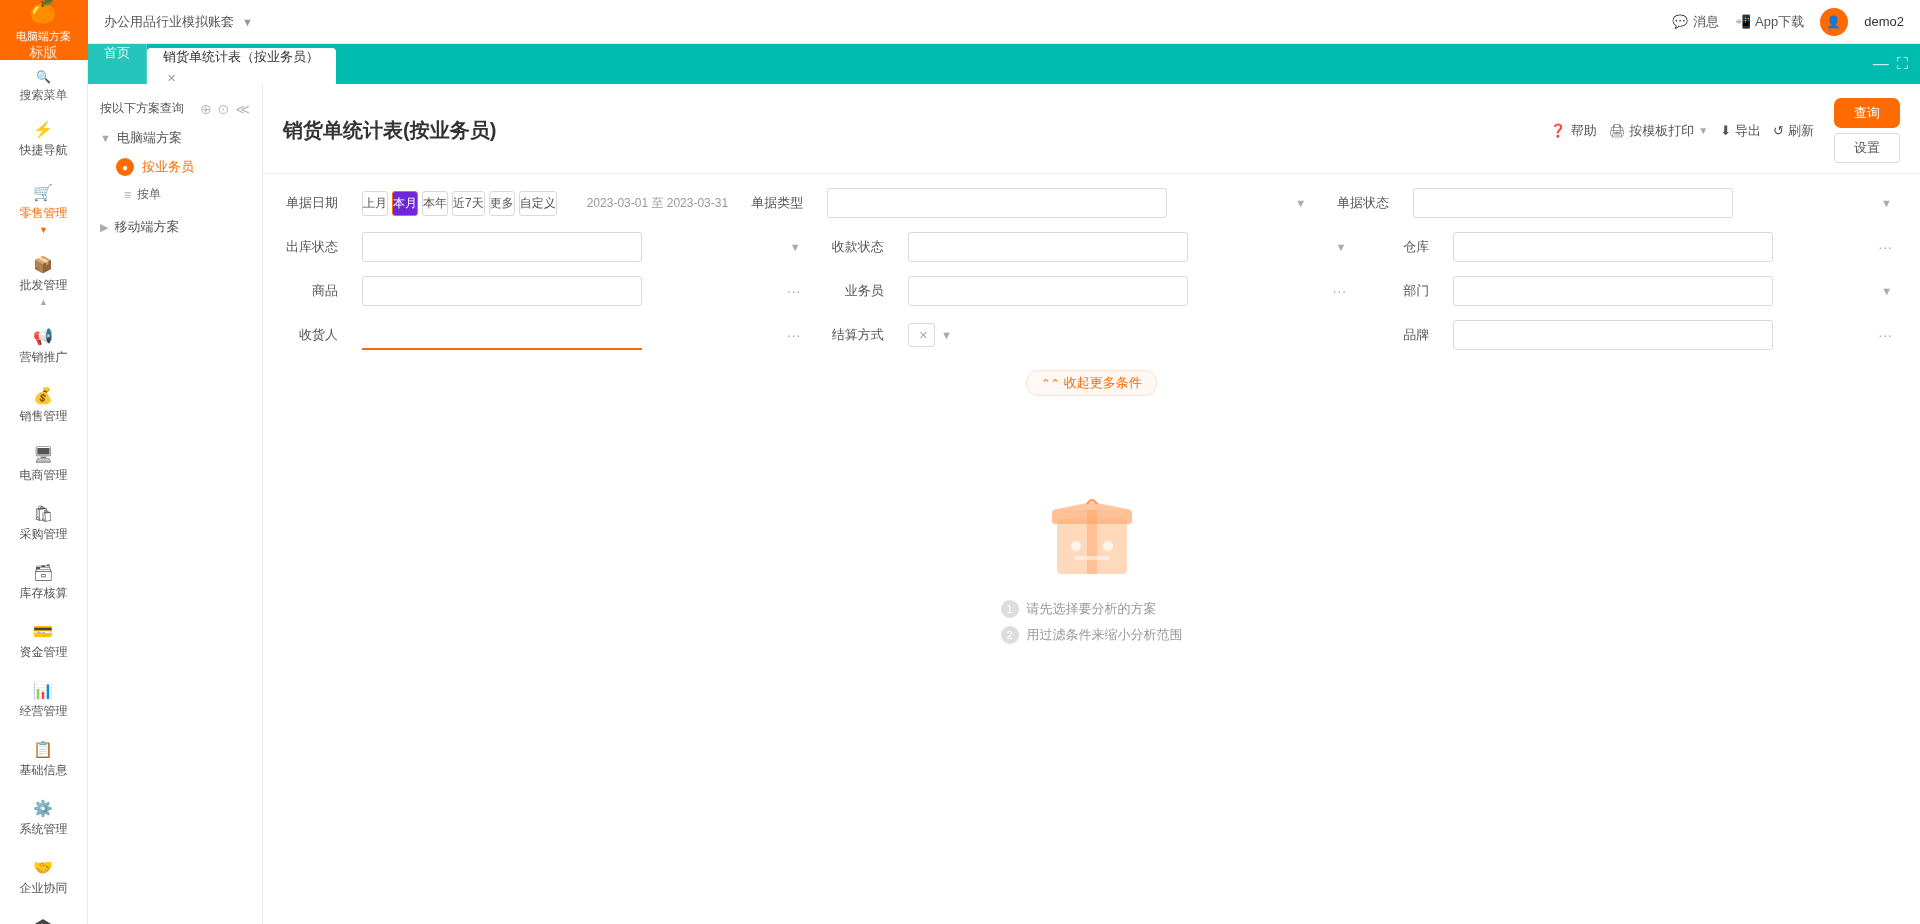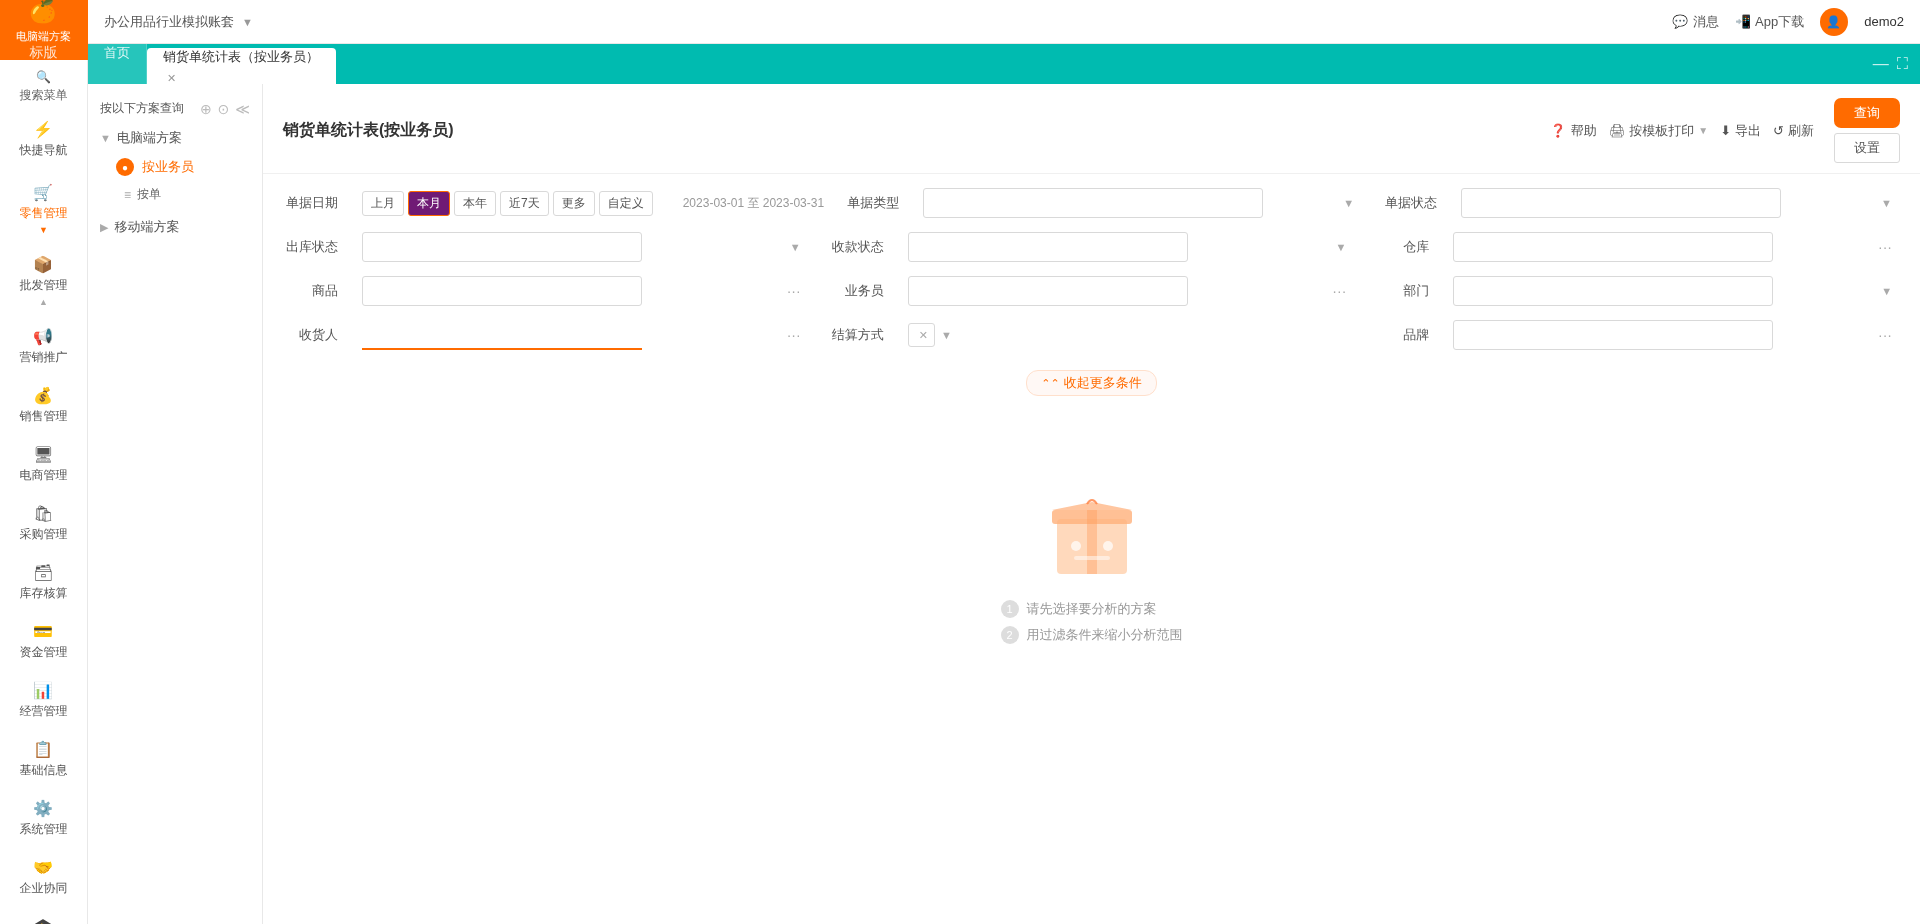--- a/index.html
+++ b/index.html
@@ -50,40 +50,40 @@
     .tree-child.active { color: #ff6b00; }
     .active-badge { background: #ff6b00; color: #fff; border-radius: 50%; width: 18px; height: 18px; display: flex; align-items: center; justify-content: center; font-size: 10px; }
     .sub-item { display: flex; align-items: center; gap: 6px; padding: 5px 12px 5px 36px; font-size: 12px; color: #666; cursor: pointer; }
     .sub-item .sub-icon { color: #aaa; font-size: 12px; }
 
     
     .right-panel { flex: 1; background: #fff; }
 
     
     .page-header { display: flex; align-items: center; justify-content: space-between; padding: 14px 20px 10px; border-bottom: 1px solid #f0f0f0; }
-    .page-title { font-size: 16px; font-weight: 600; color: #333; }
+    .page-title { font-size: 20px; font-weight: 600; color: #333; }
     .page-actions { display: flex; align-items: center; gap: 12px; }
     .page-action-btn { display: flex; align-items: center; gap: 4px; font-size: 13px; color: #555; cursor: pointer; }
     .btn-primary { background: #ff6b00; color: #fff; border: none; padding: 6px 20px; border-radius: 7px; cursor: pointer; font-size: 13px; }
     .btn-secondary { background: #fff; color: #555; border: 1px solid #d9d9d9; padding: 5px 16px; border-radius: 3px; cursor: pointer; font-size: 13px; }
 
     
     .filter-area { padding: 14px 20px; }
     .filter-row { display: flex; align-items: center; gap: 20px; margin-bottom: 14px; }
     .filter-item { display: flex; align-items: center; gap: 24px; }
     .filter-label { color: #555; font-size: 13px; white-space: nowrap; min-width: 55px; text-align: right; }
     .filter-input { height: 30px; border: 1px solid #d9d9d9; border-radius: 3px; padding: 0 8px; font-size: 13px; color: #333; background: #fff; outline: none; width: 180px; }
     .filter-input.underline { border: none; border-bottom: 2px solid #ff6b00; border-radius: 0; background: transparent; width: 200px; }
     .filter-select { height: 30px; border: 1px solid #d9d9d9; border-radius: 3px; padding: 0 28px 0 8px; font-size: 13px; color: #333; background: #fff; outline: none; width: 220px; appearance: none; cursor: pointer; }
     .filter-control { position: relative; display: inline-flex; align-items: center; }
     .filter-control .arrow { position: absolute; right: 8px; color: #aaa; font-size: 11px; pointer-events: none; }
     .filter-control .dots { position: absolute; right: 8px; color: #aaa; font-size: 14px; pointer-events: none; }
     .date-btns { display: flex; gap: 4px; }
-    .date-btn { padding: 3px 8px; border-radius: 3px; font-size: 12px; cursor: pointer; border: 1px solid #d9d9d9; color: #555; background: #fff; }
-    .date-btn.active { background: #701a75; color: #fff; border-color: #ff6b00; }
+    .date-btn { padding: 3px 0; border-radius: 3px; font-size: 12px; cursor: pointer; border: 1px solid #d9d9d9; color: #555; background: #fff; }
+    .date-btn.active { background: #6d28d9; color: #fff; border-color: #ff6b00; }
     .date-range-text { font-size: 12px; color: #999; }
 
     
     .collapse-row { display: flex; justify-content: center; padding: 6px 0 14px; }
     .collapse-btn { display: flex; align-items: center; gap: 4px; color: #ff6b00; font-size: 13px; cursor: pointer; border: 1px solid #ffe0cc; border-radius: 12px; padding: 3px 14px; background: #fff8f5; }
 
     
     .empty-state { display: flex; flex-direction: column; align-items: center; justify-content: center; padding: 60px 0; gap: 16px; }
     .empty-icon { width: 120px; height: 100px; position: relative; }
     .empty-tips { display: flex; flex-direction: column; gap: 8px; }

